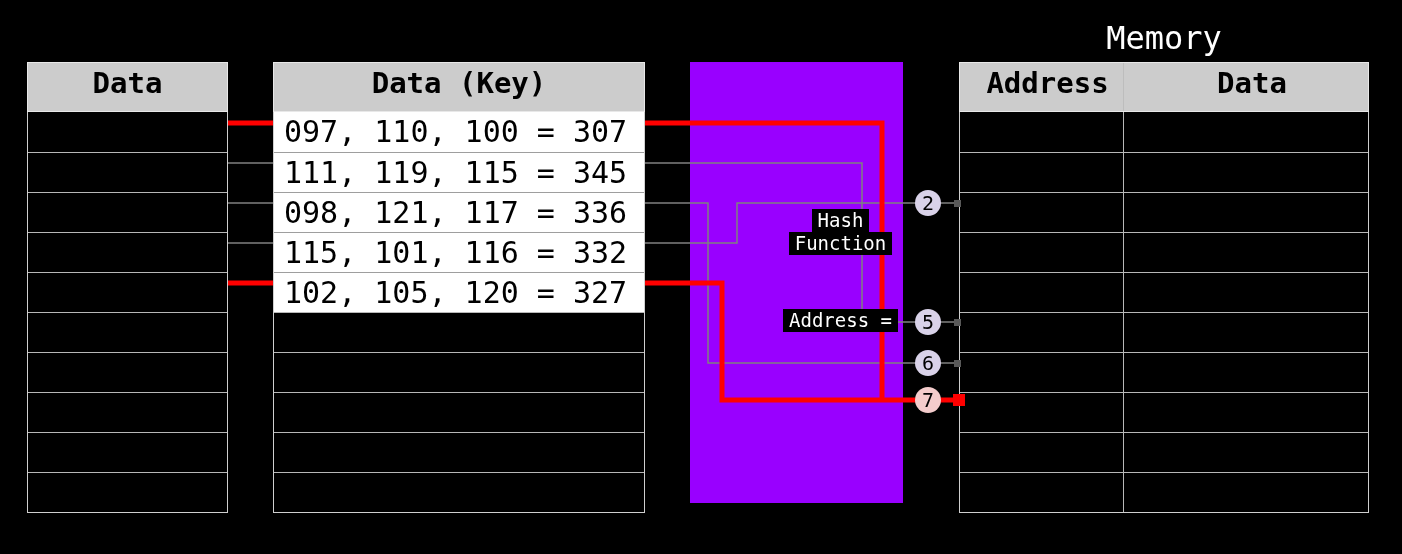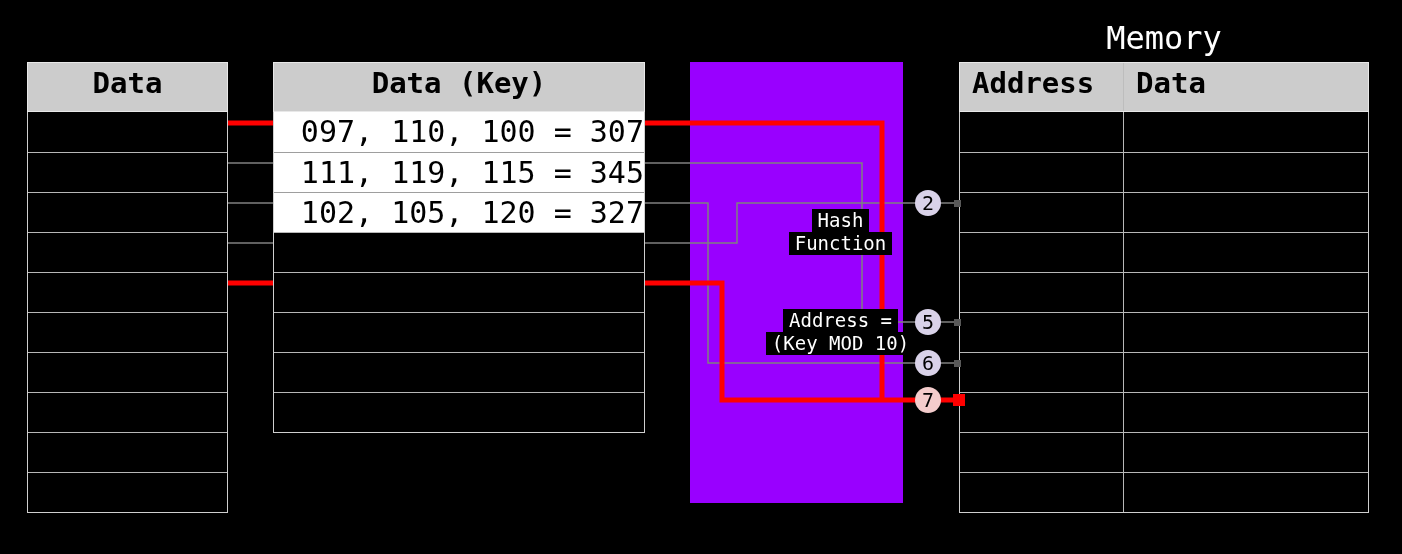--- a/index.html
+++ b/index.html
@@ -11,36 +11,35 @@
 
   
   .tbl-header{
     height:50px;background:#cccccc;color:#000;
     font-weight:bold;font-size:29px;line-height:40px;text-align:center;
     border:1px solid #e8e8e8;box-sizing:border-box;
   }
   .tbl-body{
     border-left:1px solid #cfcfcf;border-right:1px solid #cfcfcf;border-bottom:1px solid #cfcfcf;
     box-sizing:border-box;
-    text-align:right;
   }
   .row{height:40px;border-top:1px solid #b8b8b8;box-sizing:border-box;background:#000;}
   .row:first-child{border-top:none;}
 
   
   .key-row{
     background:#ffffff;color:#000;border-top:1px solid #9e9e9e;
     font-size:30px;line-height:39px;padding-left:10px;white-space:pre;
   }
 
   
   .mem-row{display:flex;}
   .mem-cell-addr{width:164px;height:100%;border-right:1px solid #b8b8b8;box-sizing:border-box;}
   .mem-cell-data{flex:1;height:100%;}
-  .mem-header{display:flex;text-align:left;}
+  .mem-header{display:flex;text-align:center;}
   .mem-header .h-addr{width:164px;padding-left:12px;border-right:1px solid #bdbdbd;box-sizing:border-box;}
   .mem-header .h-data{flex:1;padding-left:12px;}
 
   
   #hash-box{left:690px;top:62px;width:213px;height:441px;background:#9900ff;}
 
   
   #wires{left:0;top:0;width:1402px;height:554px;z-index:5;pointer-events:none;}
 
   
@@ -81,20 +80,22 @@
     <div class="row"></div>
     <div class="row"></div>
   </div>
 </div>
 
 <div class="abs" style="left:273px;top:62px;width:372px;">
   <div class="tbl-header">Data (Key)</div>
   <div class="tbl-body">
     <div class="row key-row">097, 110, 100 = 307</div>
     <div class="row key-row">111, 119, 115 = 345</div>
+    <div class="row key-row">098, 121, 117 = 336</div>
+    <div class="row key-row">115, 101, 116 = 332</div>
     <div class="row key-row">102, 105, 120 = 327</div>
     <div class="row"></div>
     <div class="row"></div>
     <div class="row"></div>
     <div class="row"></div>
     <div class="row"></div>
   </div>
 </div>
 
 <div class="abs" id="hash-box"></div>
@@ -122,21 +123,20 @@
   <rect x="954" y="360" width="7" height="7" fill="#595959"></rect>
   <rect x="953" y="394" width="12" height="12" fill="#ff0000"></rect>
 </svg>
 
 <div class="abs box-label" style="top:209px;">
   <span>Hash</span><br>
   <span>Function</span>
 </div>
 <div class="abs box-label" style="top:309px;">
   <span>Address =</span><br>
-  <span>(Key MOD 10)</span>
 </div>
 
 <div class="abs out-circle lavender" style="left:915px;top:190px;">2</div>
 <div class="abs out-circle lavender" style="left:915px;top:309px;">5</div>
 <div class="abs out-circle lavender" style="left:915px;top:350px;">6</div>
 <div class="abs out-circle pink" style="left:915px;top:387px;">7</div>
 
 <div class="abs" id="memory-title">Memory</div>
 
 <div class="abs" style="left:959px;top:62px;width:410px;">

